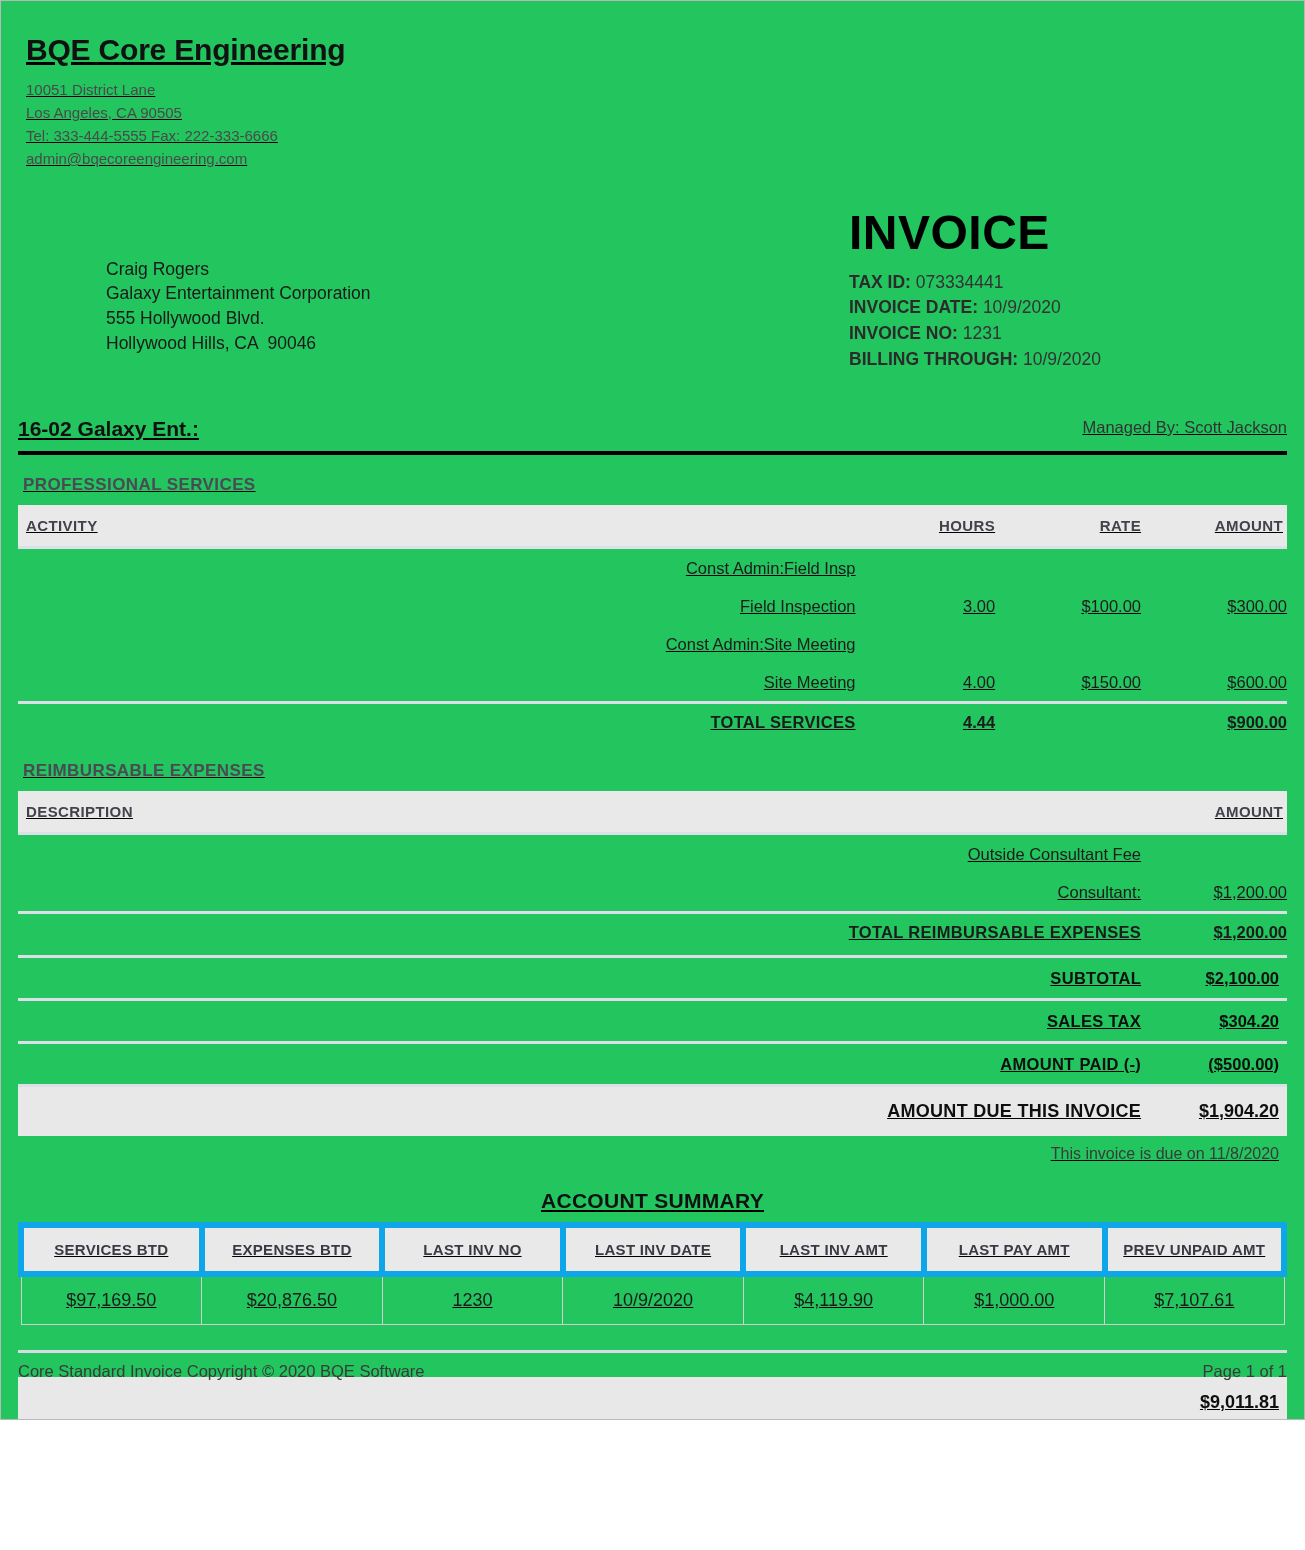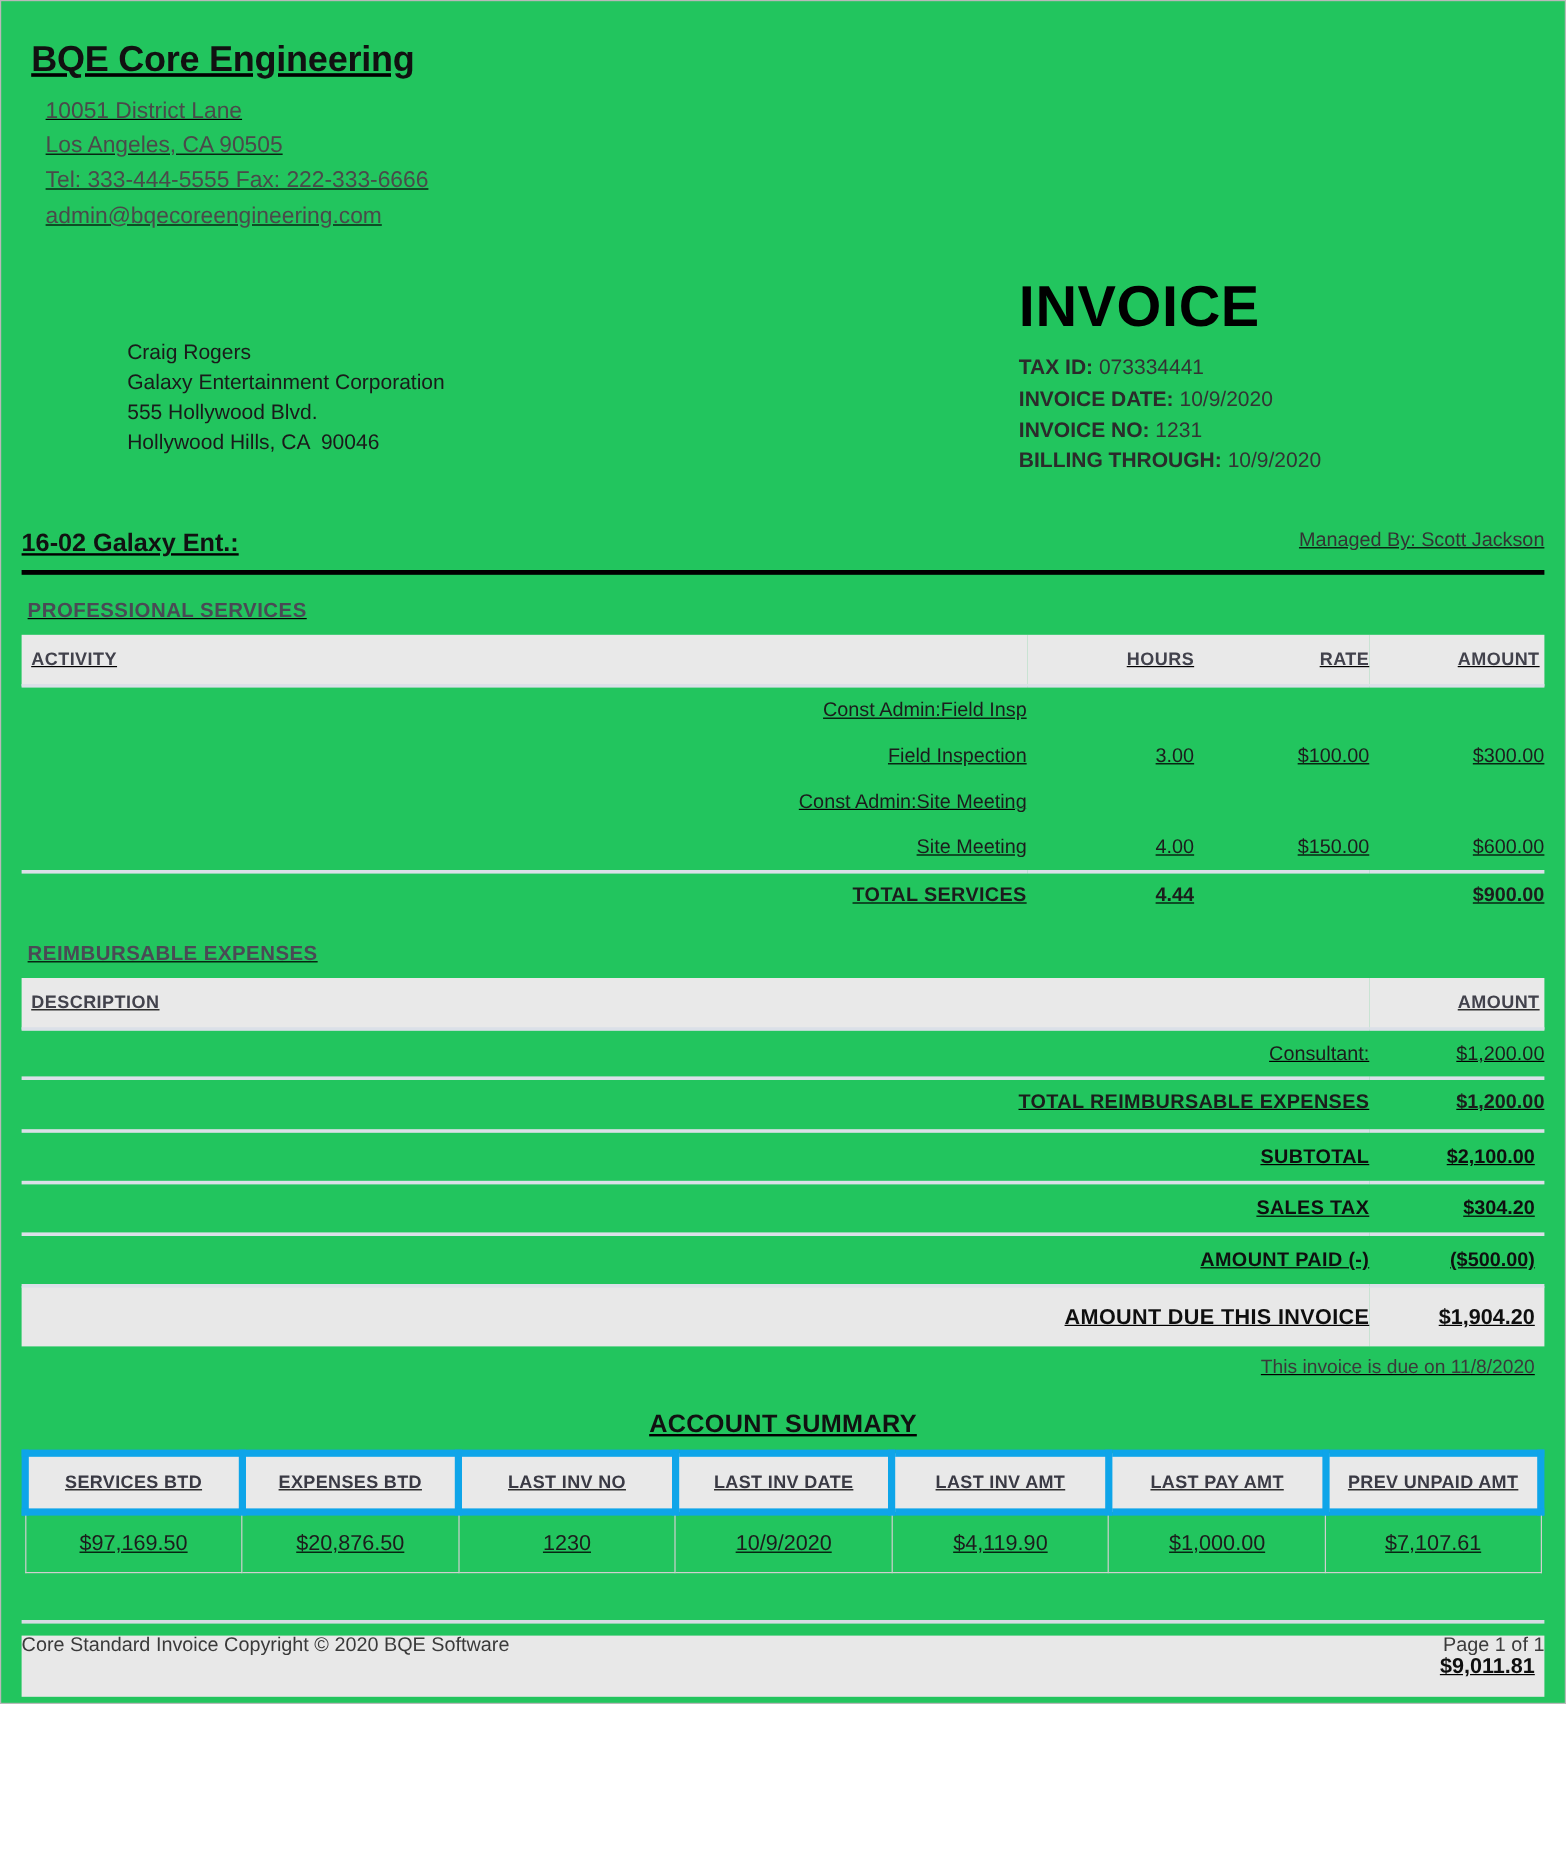--- a/index.html
+++ b/index.html
@@ -33,24 +33,24 @@
   .company-block { padding-top: 32px; }
   .company-name {
     font-size: 30px;
     font-weight: bold;
     color: #111111;
     letter-spacing: -0.2px;
     line-height: 1.15;
     margin: 0 0 10px 8px;
   }
   .company-line {
-    font-size: 19px;
+    font-size: 15px;
     color: #4a4a4a;
     line-height: 1.55;
-    margin-left: 20px;
+    margin-left: 8px;
   }
 
   
   .midsection {
     position: relative;
     height: 190px;
     margin-top: 34px;
   }
   .billto {
     position: absolute;
@@ -82,21 +82,21 @@
     color: #1a1a1a;
     line-height: 1.47;
   }
   .meta-row .k { font-weight: bold; color: #2b2b2b; }
   .meta-row .v { font-weight: normal; color: #333333; }
 
   
   .projectbar {
     position: relative;
     display: flex;
-    align-items: flex-start;
+    align-items: center;
     justify-content: space-between;
     margin-top: 22px;
   }
   .project-title {
     font-size: 21px;
     font-weight: bold;
     color: #111111;
   }
   .managed-by {
     font-size: 16.5px;
@@ -374,20 +374,24 @@
           <col style="width:88.5%">
           <col style="width:11.5%">
         </colgroup>
     <thead>
       <tr>
         <th class="left">DESCRIPTION</th>
         <th class="pad-r">AMOUNT</th>
       </tr>
     </thead>
     <tbody>
+      <tr>
+        <td class="left grouplabel">Outside Consultant Fee</td>
+        <td class="pad-r"></td>
+      </tr>
       <tr>
         <td class="left">Consultant:</td>
         <td class="pad-r">$1,200.00</td>
       </tr>
       <tr class="rule-row">
         <td class="totlabel">TOTAL REIMBURSABLE EXPENSES</td>
         <td class="totval pad-r">$1,200.00</td>
       </tr>
     </tbody>
   </table>

